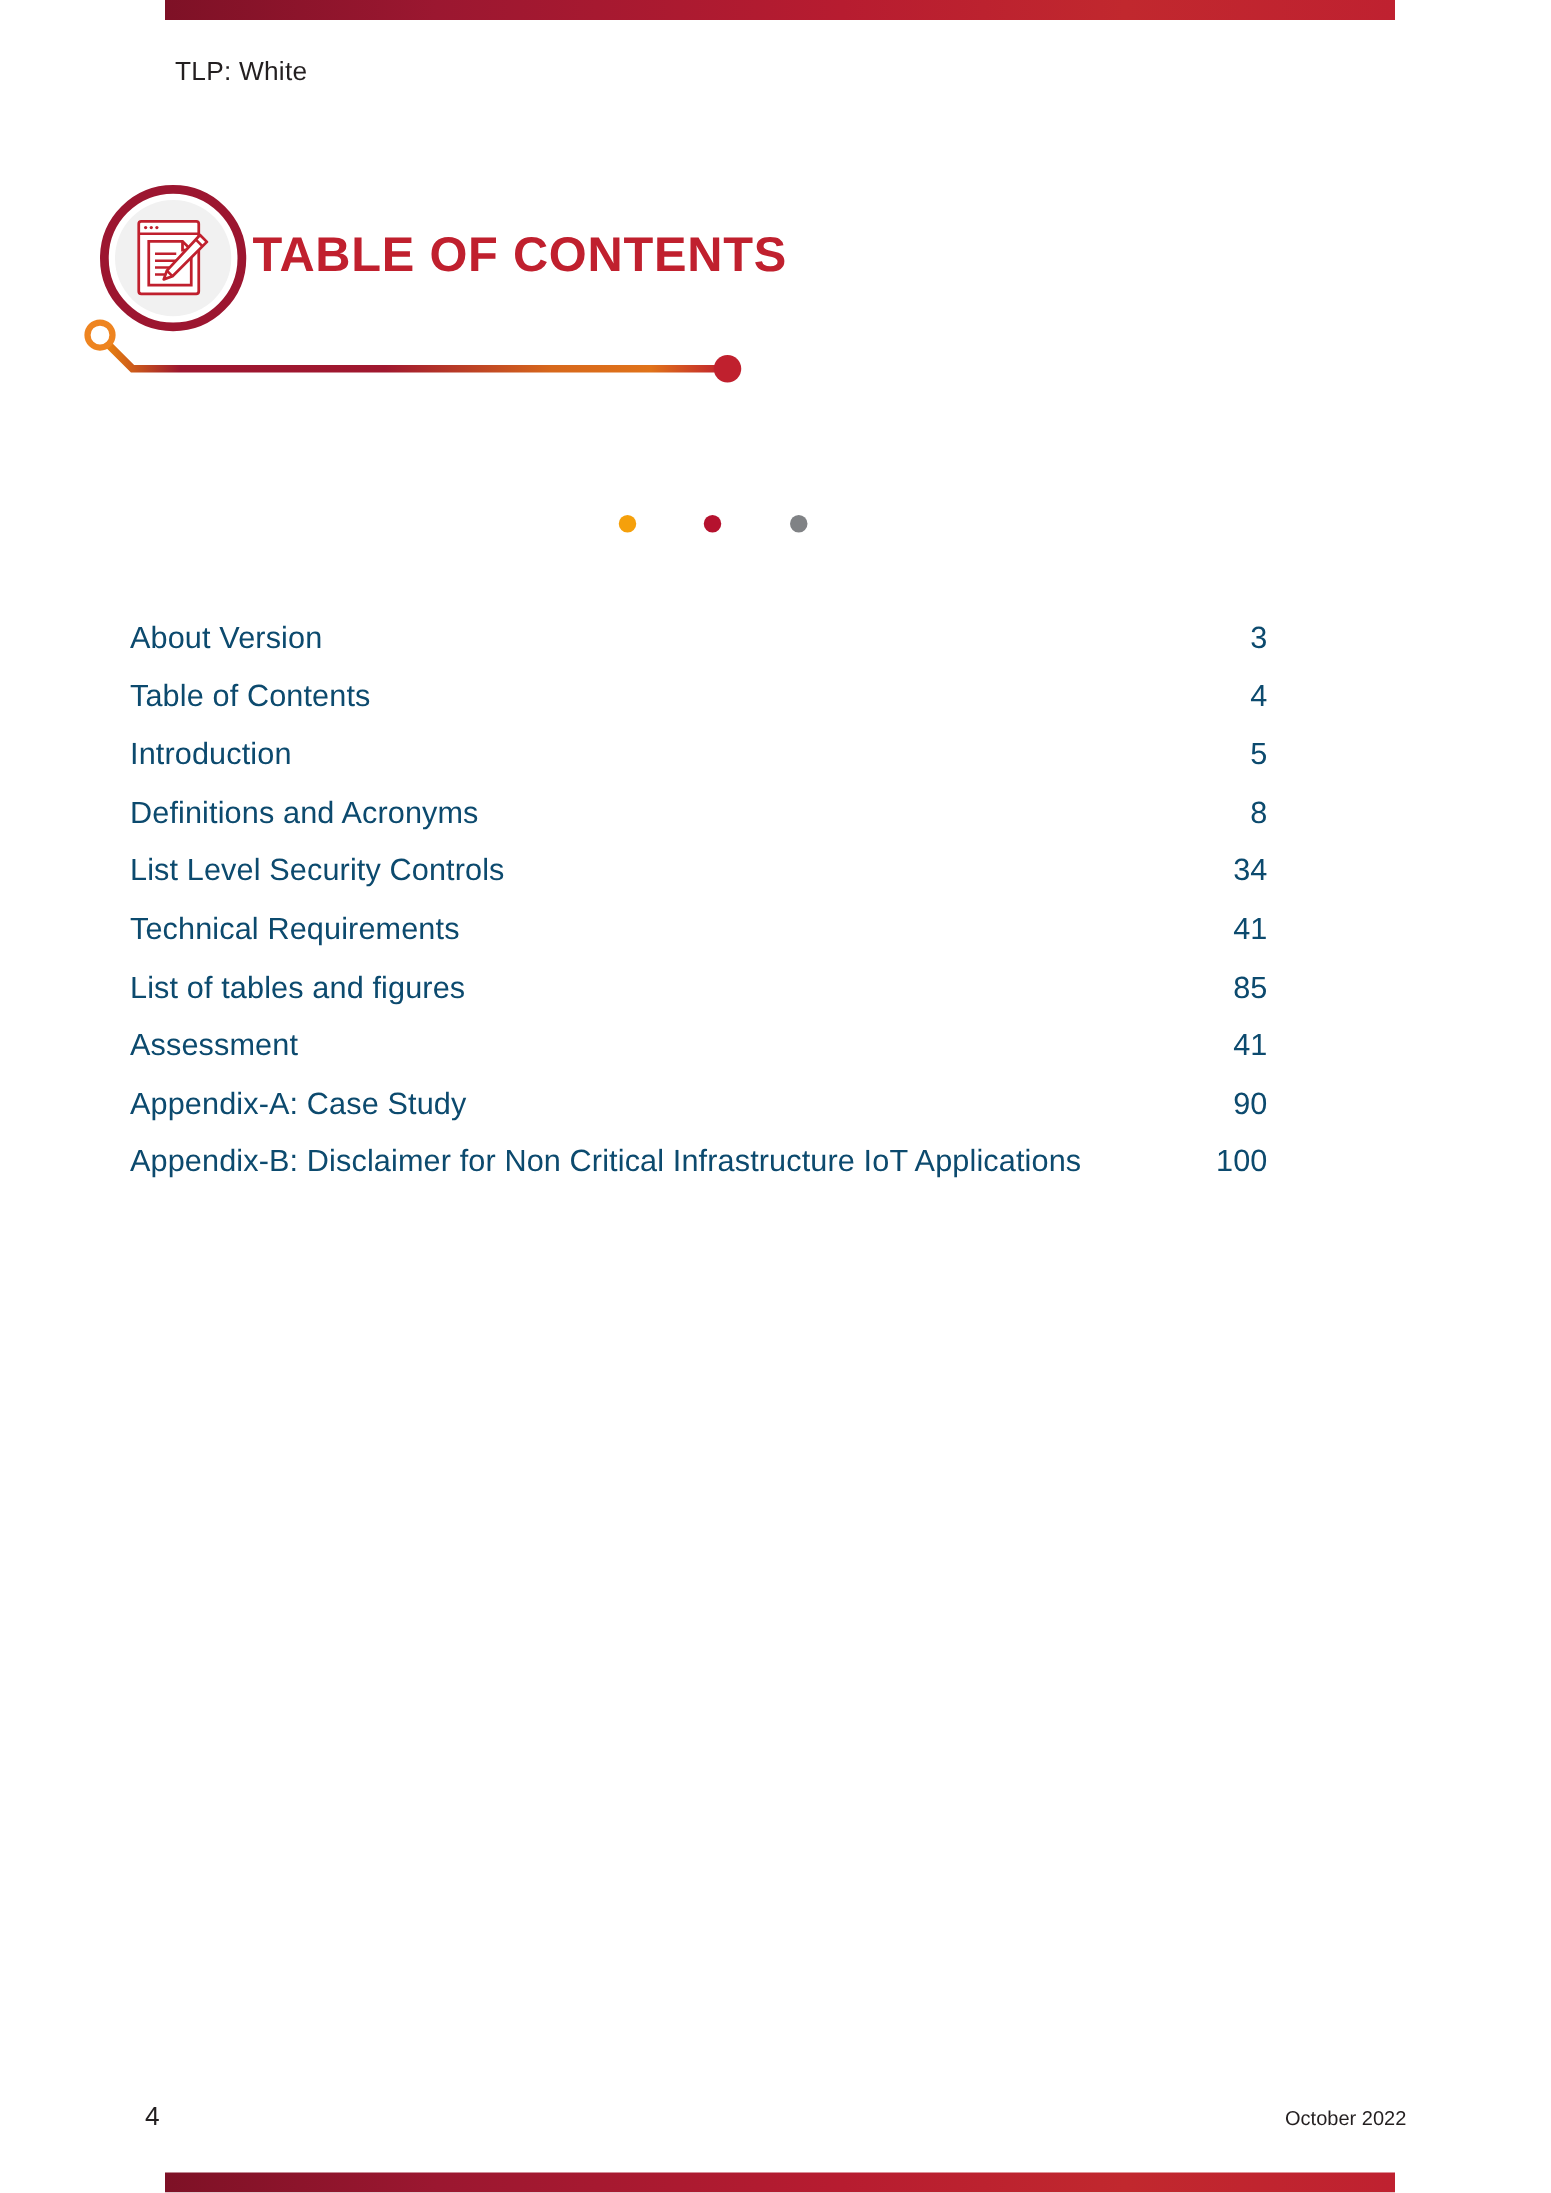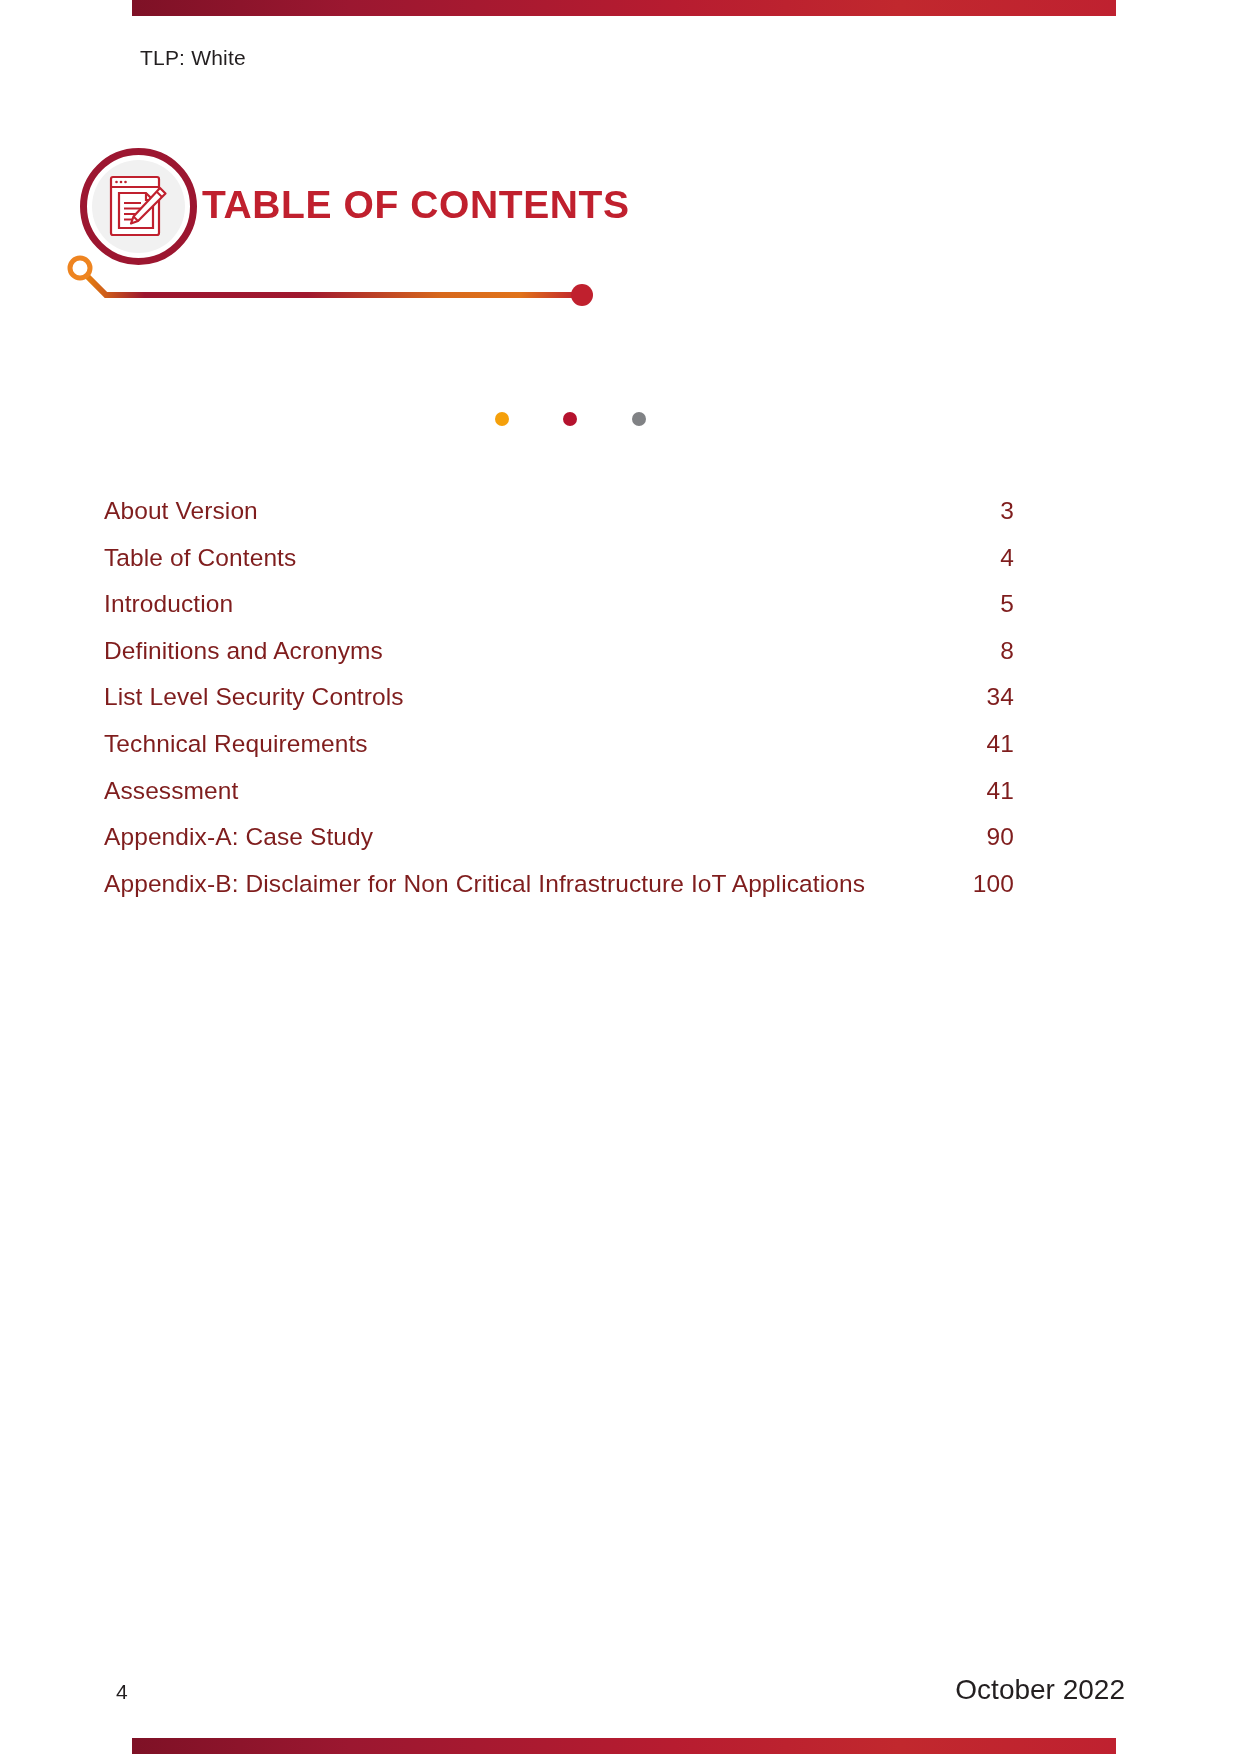--- a/index.html
+++ b/index.html
@@ -128,39 +128,39 @@
     left: 104px;
     top: 497px;
     width: 910px;
   }
   .toc-row {
     display: flex;
     align-items: baseline;
     justify-content: space-between;
     height: 46.6px;
     font-size: 24.5px;
-    color: #7f1d1d;
+    color: #0c4a6e;
     letter-spacing: 0.1px;
   }
   .toc-row .label { white-space: nowrap; }
   .toc-row .pageno { white-space: nowrap; }
 
   
   .footer {
     position: absolute;
     left: 116px;
     bottom: 48px;
     width: 1009px;
     display: flex;
     align-items: baseline;
     justify-content: space-between;
     font-size: 21px;
     color: #231f20;
   }
-  .footer .fdate { font-size: 28px; }
+  .footer .fdate { font-size: 16px; }
 </style>
 </head>
 <body>
 
 <div class="page">
 
   <div class="bar-top"></div>
 
   <div class="tlp">TLP: White</div>
 
@@ -239,20 +239,24 @@
     </div>
     <div class="toc-row">
       <span class="label">List Level Security Controls</span>
       <span class="pageno">34</span>
     </div>
     <div class="toc-row">
       <span class="label">Technical Requirements</span>
       <span class="pageno">41</span>
     </div>
     <div class="toc-row">
+      <span class="label">List of tables and figures</span>
+      <span class="pageno">85</span>
+    </div>
+    <div class="toc-row">
       <span class="label">Assessment</span>
       <span class="pageno">41</span>
     </div>
     <div class="toc-row">
       <span class="label">Appendix-A: Case Study</span>
       <span class="pageno">90</span>
     </div>
     <div class="toc-row">
       <span class="label">Appendix-B: Disclaimer for Non Critical Infrastructure IoT Applications</span>
       <span class="pageno">100</span>

